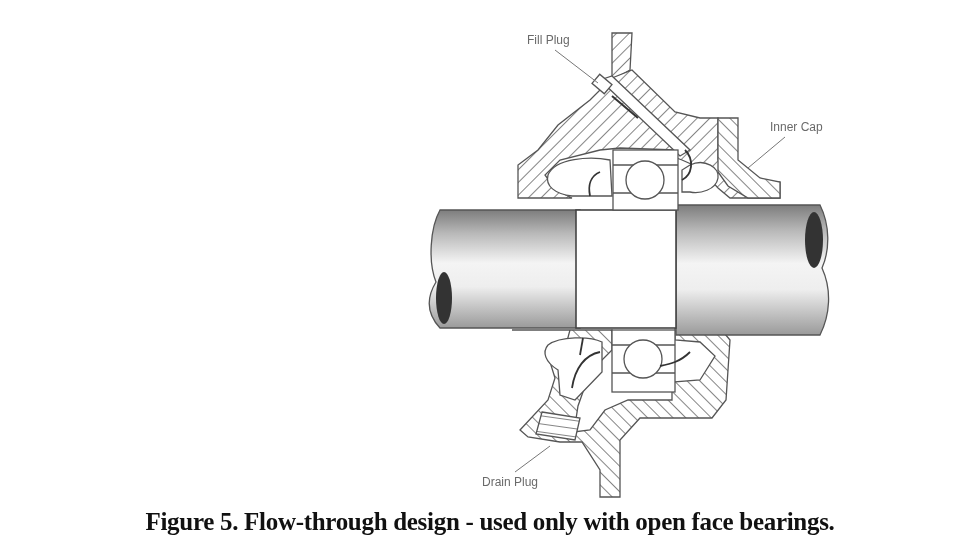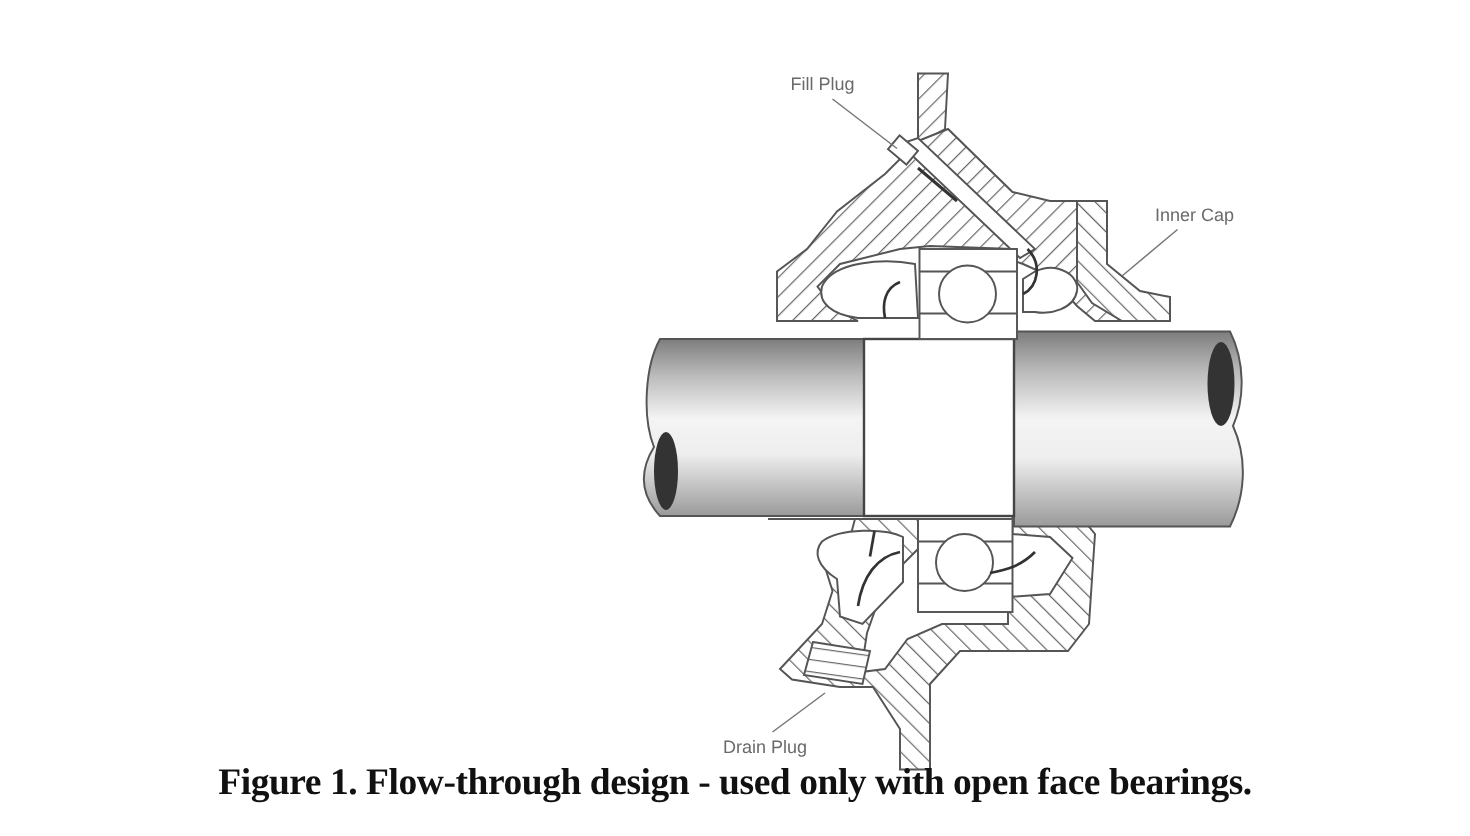--- a/index.html
+++ b/index.html
@@ -1,17 +1,17 @@
 <!DOCTYPE html>
 <html><head>
   <meta charset="utf-8">
   <style>
     html, body { margin: 0; padding: 0; background: #ffffff; }
     body { width: 980px; height: 557px; position: relative; overflow: hidden; }
-    .figure { position: absolute; left: 0; top: 0; width: 980px; height: 505px; margin-top: 16px; }
+    .figure { position: absolute; left: 0; top: 0; width: 980px; height: 505px; }
     .figure svg { display: block; }
     .label {
       font-family: "Liberation Sans", sans-serif;
       font-size: 12px;
       fill: #6a6a6a;
     }
     .caption {
       position: absolute;
       left: 0; top: 508px;
       width: 980px;
@@ -116,13 +116,13 @@
       <text class="label" x="770" y="131">Inner Cap</text>
       <line x1="785" y1="137" x2="748" y2="168" stroke="#777" stroke-width="1"></line>
     </g>
     <g>
       <text class="label" x="482" y="486">Drain Plug</text>
       <line x1="515" y1="472" x2="550" y2="446" stroke="#777" stroke-width="1"></line>
     </g>
   </svg>
 </div>
 
-<div class="caption">Figure 1. Flow-through design - used only with open face bearings.</div>
+<div class="caption">Figure 5. Flow-through design - used only with open face bearings.</div>
 
 </body></html>

